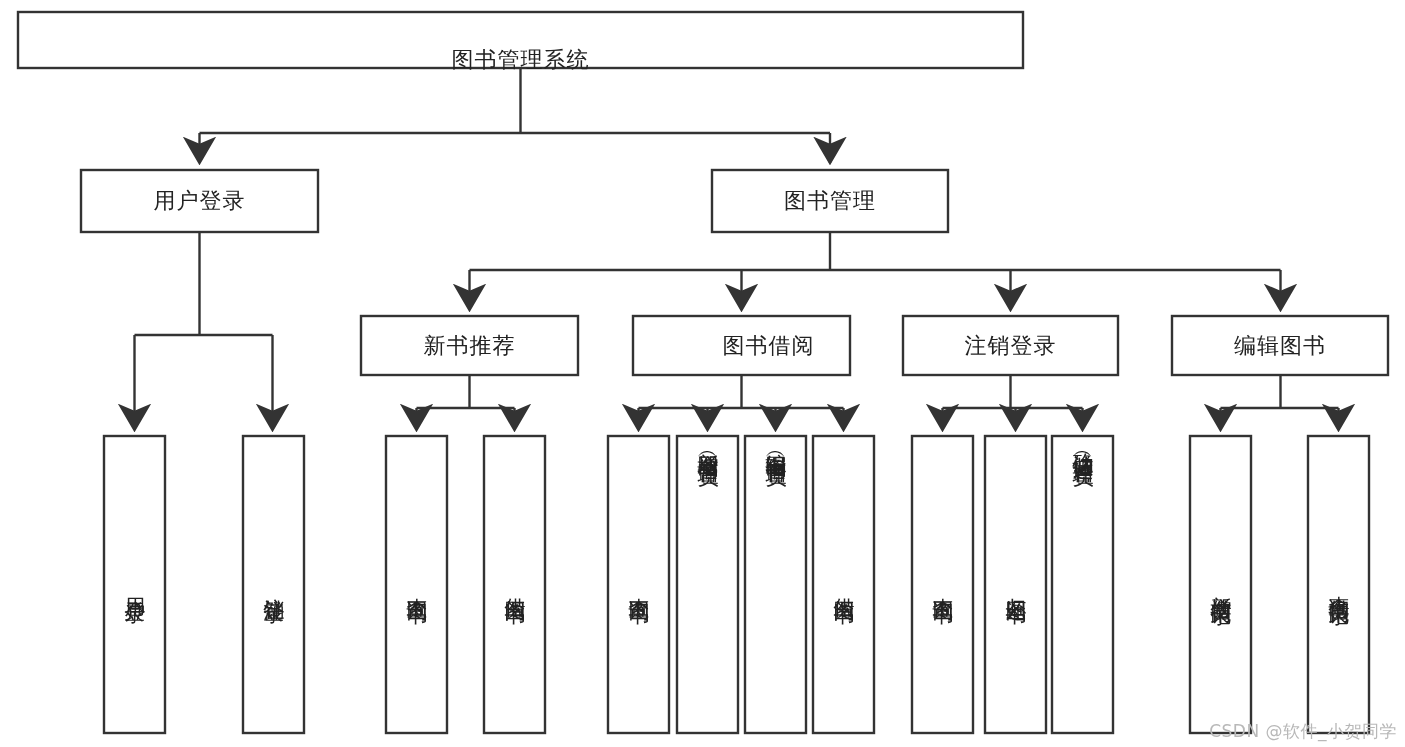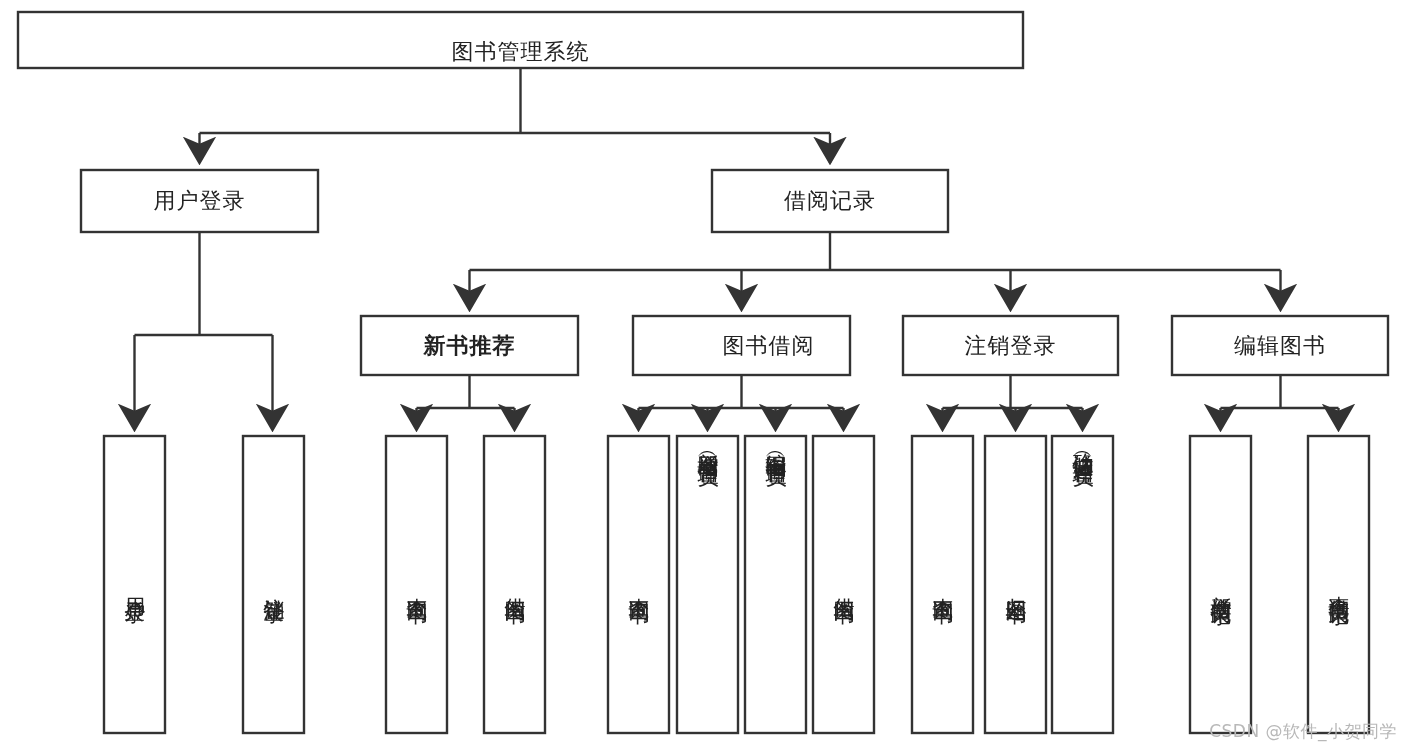--- a/index.html
+++ b/index.html
@@ -172,33 +172,33 @@
     <rect class="node-box" x="677" y="436" width="61" height="297"></rect>
     <rect class="node-box" x="745" y="436" width="61" height="297"></rect>
     <rect class="node-box" x="813" y="436" width="61" height="297"></rect>
     <rect class="node-box" x="912" y="436" width="61" height="297"></rect>
     <rect class="node-box" x="985" y="436" width="61" height="297"></rect>
     <rect class="node-box" x="1052" y="436" width="61" height="297"></rect>
     <rect class="node-box" x="1190" y="436" width="61" height="297"></rect>
     <rect class="node-box" x="1308" y="436" width="61" height="297"></rect>
   </svg>
 
-  <div class="h-text-wrap" style="left:18px; top:16px; width:1005px; height:71px;">
+  <div class="h-text-wrap" style="left:18px; top:24px; width:1005px; height:71px;">
     <span class="h-text">图书管理系统</span>
   </div>
 
   <div class="h-text-wrap" style="left:81px; top:170px; width:237px; height:62px;">
     <span class="h-text">用户登录</span>
   </div>
 
   <div class="h-text-wrap" style="left:712px; top:170px; width:236px; height:62px;">
-    <span class="h-text">借阅记录</span>
-  </div>
-
-  <div class="h-text-wrap" style="left:361px; top:316px; width:217px; height:59px;font-weight:bold;">
+    <span class="h-text">图书管理</span>
+  </div>
+
+  <div class="h-text-wrap" style="left:361px; top:316px; width:217px; height:59px;">
     <span class="h-text">新书推荐</span>
   </div>
 
   <div class="h-text-wrap" style="left:633px; top:316px; width:217px; height:59px;padding-left:27px;">
     <span class="h-text">图书借阅</span>
   </div>
 
   <div class="h-text-wrap" style="left:903px; top:316px; width:215px; height:59px;">
     <span class="h-text">注销登录</span>
   </div>

